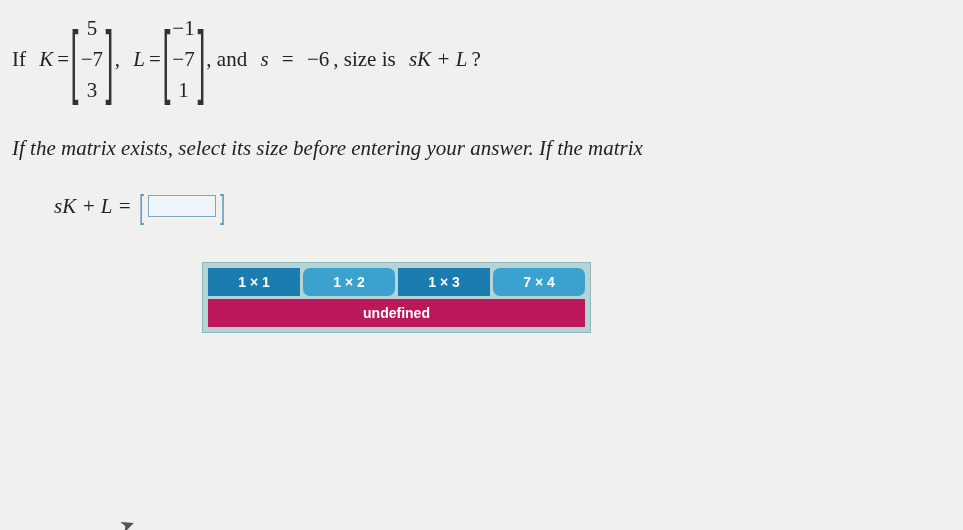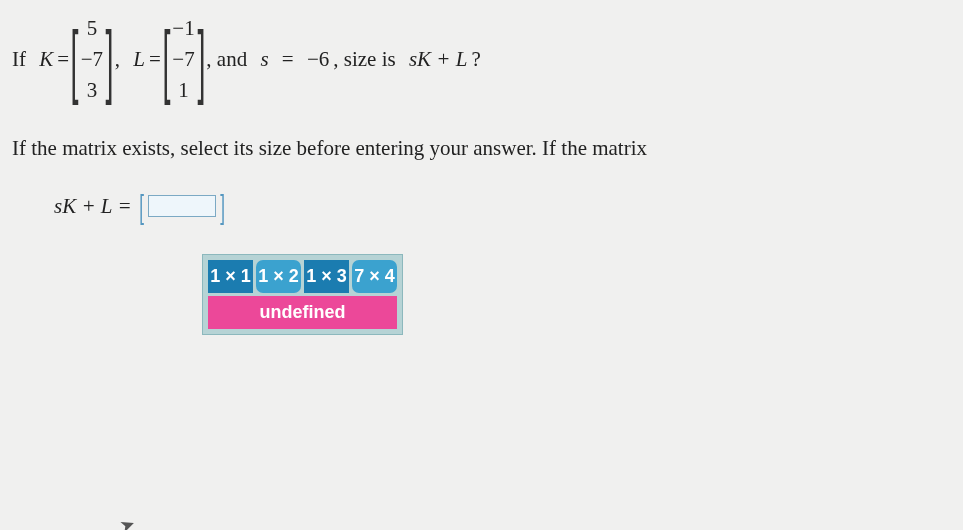--- a/index.html
+++ b/index.html
@@ -37,30 +37,31 @@
   .mcol {
     display: flex;
     flex-direction: column;
     align-items: center;
     gap: 6px;
     padding: 4px 2px;
     font-size: 21px;
   }
   .mcol span { min-width: 28px; text-align: center; }
   .instructions {
+    font-style: italic;
     font-size: 21px;
     margin: 0 0 22px 0;
     line-height: 1.5;
     max-width: 960px;
   }
   .answer-row {
     display: flex;
     align-items: center;
     margin-left: 42px;
-    margin-bottom: 28px;
+    margin-bottom: 36px;
     font-size: 21px;
   }
   .abracket {
     font-size: 34px;
     font-family: "Arial", sans-serif;
     transform: scaleX(0.5);
     color: #5597c0;
     font-weight: 300;
   }
   .answer-box {
@@ -75,36 +76,36 @@
   .selector {
     margin-left: 190px;
     border-collapse: separate;
     border-spacing: 3px;
     background: #b6d3d5;
     padding: 2px;
     border: 1px solid #8cb8bd;
   }
   .selector td {
     font-family: Verdana, Arial, sans-serif;
-    font-size: 18px;
+    font-size: 14px;
     font-weight: bold;
     color: #fff;
     text-align: center;
     padding: 6px 0;
-    width: 45px;
+    width: 92px;
     cursor: pointer;
   }
   .dark { background: #1b7cb0; }
   .light { background: #3ba2cf; border-radius: 7px; }
   .undef {
     font-family: Verdana, Arial, sans-serif;
     font-size: 14px;
     font-weight: bold;
     color: #fff;
-    background: #ec4899;
+    background: #be185d;
     text-align: center;
     padding: 6px 0;
     cursor: pointer;
   }
   .cursor-arrow {
     position: absolute;
     left: 120px;
     top: 514px;
     font-size: 18px;
     color: #555;

